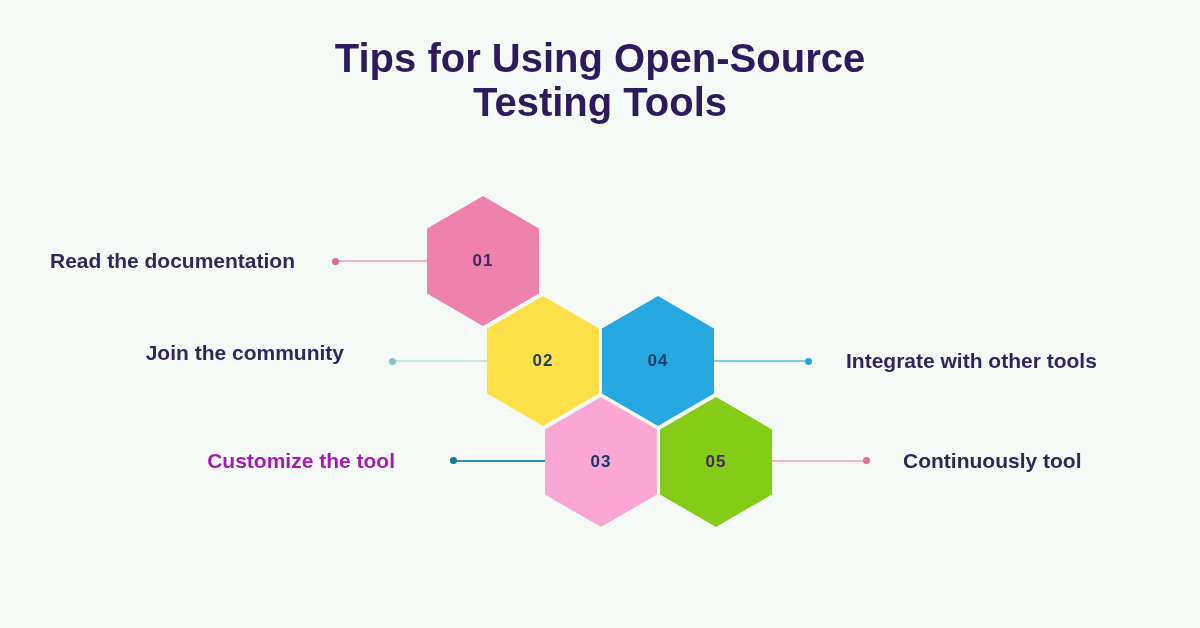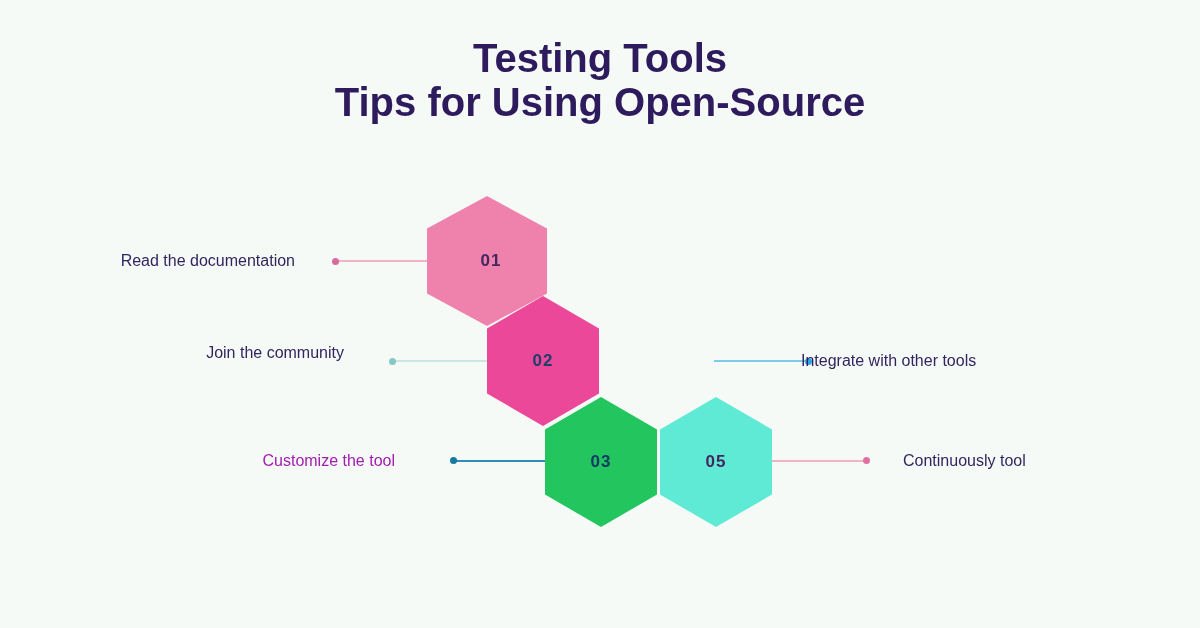--- a/index.html
+++ b/index.html
@@ -40,61 +40,64 @@
     height: 2px;
   }
   .dot {
     position: absolute;
     width: 7px;
     height: 7px;
     border-radius: 50%;
   }
   .step-label {
     position: absolute;
-    font-size: 16px;
-    font-weight: normal;
+    font-size: 21px;
+    font-weight: bold;
     line-height: 20px;
     white-space: nowrap;
   }
 </style>
 </head>
 <body>
 
 <div class="canvas" style="background-color: rgb(246, 250, 247);">
 
   <div class="title" style="color: rgb(46, 27, 94);">
+    <div>Tips for Using Open-Source</div>
     <div>Testing Tools</div>
-    <div>Tips for Using Open-Source</div>
   </div>
 
   <div class="step-label" style="right: 905px; top: 251px; color: rgb(50, 37, 95);">Read the documentation</div>
   <div class="connector" style="left: 336px; top: 260px; width: 91px; background-color: rgb(239, 179, 201);"></div>
   <div class="dot" style="left: 332px; top: 258px; background-color: rgb(217, 106, 158);"></div>
-  <div class="hex" style="left: 427px; top: 196px; background-color: rgb(238, 130, 172); padding-left: 8px;">
+  <div class="hex" style="left: 427px; top: 196px; background-color: rgb(238, 130, 172);">
     <span class="hex-num" style="color: rgb(70, 38, 95);">01</span>
   </div>
 
   <div class="step-label" style="right: 856px; top: 343px; color: rgb(50, 37, 95);">Join the community</div>
   <div class="connector" style="left: 393px; top: 360px; width: 95px; background-color: rgb(201, 231, 226);"></div>
   <div class="dot" style="left: 389px; top: 358px; background-color: rgb(133, 200, 197);"></div>
-  <div class="hex" style="left: 487px; top: 296px; background-color: #ec4899; align-items: center;">
+  <div class="hex" style="left: 487px; top: 296px; background-color: #fde047; align-items: center;">
     <span class="hex-num" style="color: rgb(29, 63, 107);">02</span>
   </div>
 
   <div class="step-label" style="right: 805px; top: 451px; color: #a21caf;">Customize the tool</div>
   <div class="connector" style="left: 454px; top: 460px; width: 92px; background-color: rgb(47, 140, 186);"></div>
   <div class="dot" style="left: 450px; top: 457px; background-color: rgb(22, 121, 159);"></div>
-  <div class="hex" style="left: 545px; top: 397px; background-color: #22c55e;">
+  <div class="hex" style="left: 545px; top: 397px; background-color: #f9a8d4;">
     <span class="hex-num" style="color: rgb(18, 58, 102);">03</span>
   </div>
 
+  <div class="hex" style="left: 602px; top: 296px; background-color: rgb(39, 168, 224);">
+    <span class="hex-num" style="color: rgb(27, 63, 112);">04</span>
+  </div>
   <div class="connector" style="left: 714px; top: 360px; width: 91px; background-color: rgb(127, 203, 237);"></div>
   <div class="dot" style="left: 805px; top: 358px; background-color: rgb(41, 168, 224);"></div>
-  <div class="step-label" style="left: 801px; top: 351px; color: rgb(50, 37, 95);">Integrate with other tools</div>
+  <div class="step-label" style="left: 846px; top: 351px; color: rgb(50, 37, 95);">Integrate with other tools</div>
 
-  <div class="hex" style="left: 660px; top: 397px; background-color: #5eead4;">
+  <div class="hex" style="left: 660px; top: 397px; background-color: #84cc16;">
     <span class="hex-num" style="color: rgb(70, 38, 95);">05</span>
   </div>
   <div class="connector" style="left: 772px; top: 460px; width: 91px; background-color: rgb(240, 179, 200);"></div>
   <div class="dot" style="left: 863px; top: 457px; background-color: rgb(224, 112, 159);"></div>
   <div class="step-label" style="left: 903px; top: 451px; color: rgb(50, 37, 95);">Continuously tool</div>
 
 </div>
 
 </body></html>

